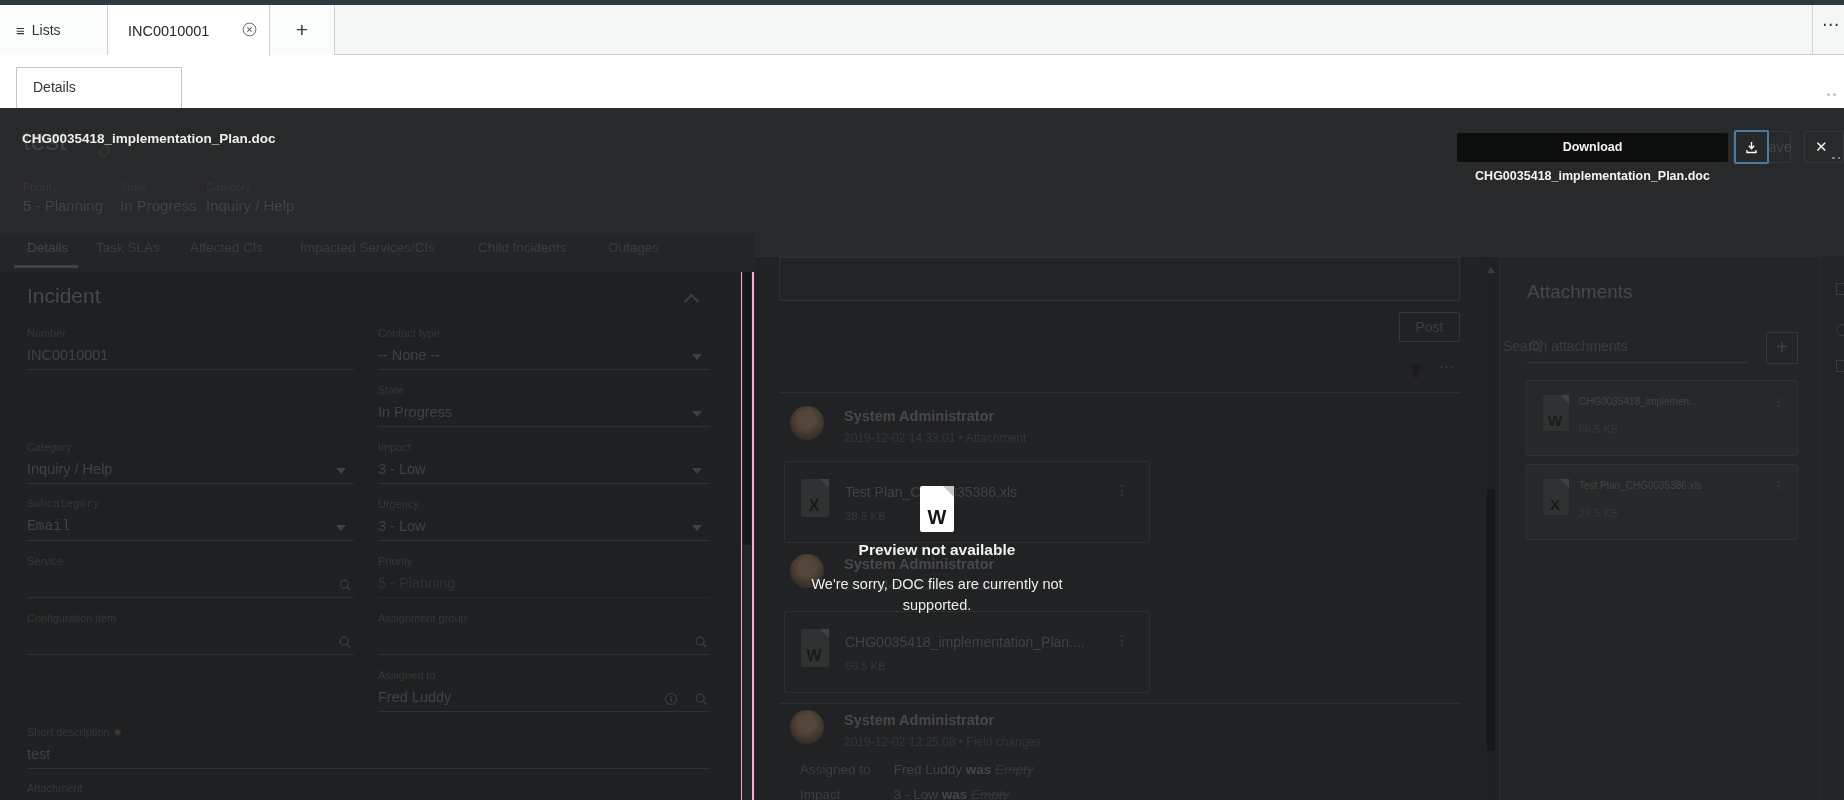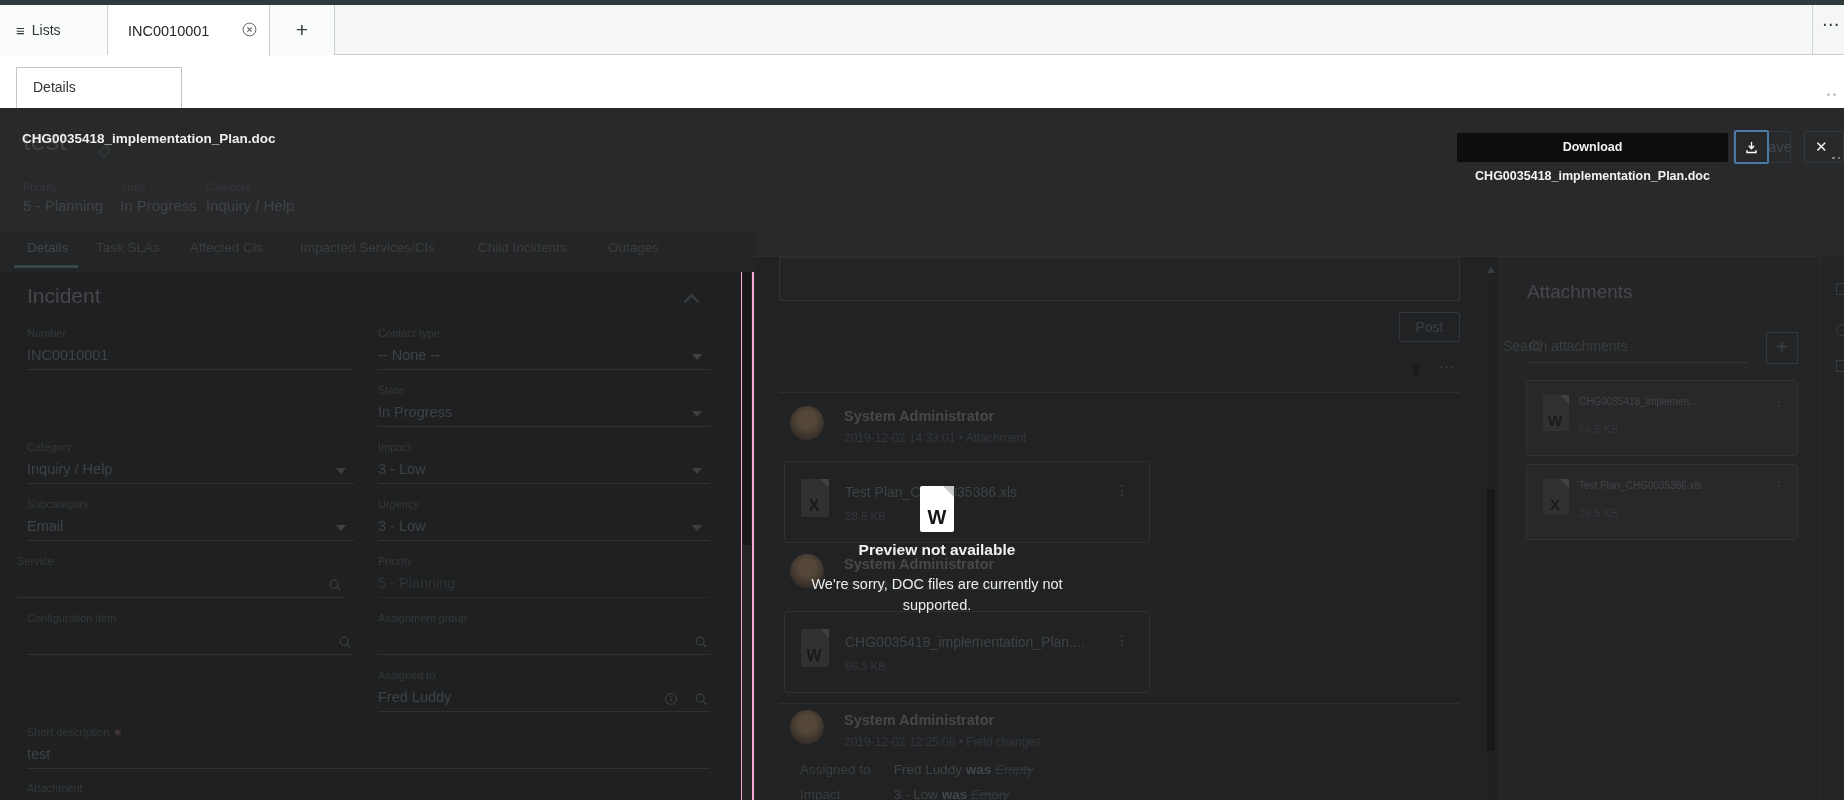--- a/index.html
+++ b/index.html
@@ -214,31 +214,31 @@
     <div class="field" style="top:332px;left:27px;width:327px;">
       <div class="flabel">Category</div>
       <div class="fvalue">Inquiry / Help</div>
       <span class="caret"></span>
     </div>
     <div class="field" style="top:332px;left:378px;width:332px;">
       <div class="flabel">Impact</div>
       <div class="fvalue">3 - Low</div>
       <span class="caret"></span>
     </div>
-    <div class="field" style="top:389px;left:27px;width:327px;">
+    <div class="field" style="top:389px;left:27px;width:327px;font-family:Liberation Mono, monospace;">
       <div class="flabel">Subcategory</div>
       <div class="fvalue">Email</div>
       <span class="caret"></span>
     </div>
     <div class="field" style="top:389px;left:378px;width:332px;">
       <div class="flabel">Urgency</div>
       <div class="fvalue">3 - Low</div>
       <span class="caret"></span>
     </div>
-    <div class="field" style="top:446px;left:17px;width:327px;">
+    <div class="field" style="top:446px;left:27px;width:327px;">
       <div class="flabel">Service</div>
       <div class="fvalue"></div>
       <span class="fic search">
           <svg viewBox="0 0 16 16" width="14" height="14">
             <circle cx="7" cy="7" r="4.5" fill="none" stroke="currentColor" stroke-width="1.4"></circle>
             <line x1="10.3" y1="10.3" x2="14" y2="14" stroke="currentColor" stroke-width="1.4"></line>
           </svg>
         </span>
     </div>
     <div class="field disabled" style="top:446px;left:378px;width:332px;">

